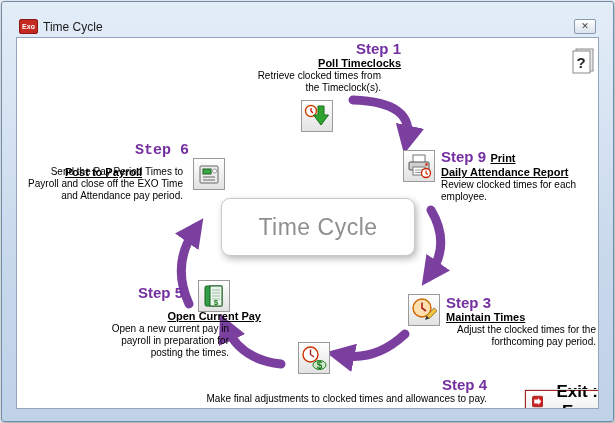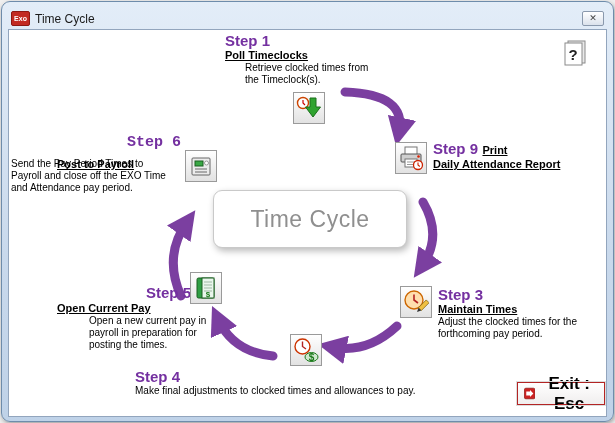--- a/index.html
+++ b/index.html
@@ -5,23 +5,23 @@
   html,body{margin:0;padding:0;}
   body{
     width:615px;height:423px;
     font-family:"Liberation Sans",sans-serif;
     background:#f0f0f0;
     -webkit-font-smoothing:antialiased;
   }
   .window{
     position:relative;box-sizing:border-box;
     width:613px;height:421px;margin:1px;
-    border:1px solid #6e8cab;border-radius:9px;
+    border:1px solid #6e8cab;border-radius:3px;
     background:linear-gradient(180deg,#e3edf8 0%,#c9d9ec 60%,#bfd2e8 100%);
-    padding:6px;
+    padding:14px;
     box-shadow:1px 2px 5px rgba(0,0,0,.35);
   }
   .titlebar{height:21px;display:flex;align-items:center;gap:5px;padding:0 3px;}
   .app-badge{
     width:17px;height:13px;border-radius:2px;background:#c22a22;color:#fff;
     font-size:7px;font-weight:bold;display:flex;align-items:center;justify-content:center;
     border:1px solid #8d1712;
   }
   .title-text{font-size:12px;color:#1a1a1a;}
   .close-btn{
@@ -57,21 +57,21 @@
     background:transparent;border:none;cursor:pointer;
     display:flex;align-items:center;justify-content:center;
   }
   .exit-btn{
     left:508px;top:352px;width:88px;height:23px;box-sizing:border-box;
     display:flex;align-items:center;gap:5px;padding:0 6px;
     background:linear-gradient(#ffffff,#f0eeee);
     border:1px solid #b32424;outline:1px solid #ddd;
     font-family:inherit;font-size:17px;font-weight:bold;color:#000;cursor:pointer;
   }
-  .ctr{text-align:left;}
+  .ctr{text-align:right;}
   .rt{text-align:right;}
   svg{display:block;}
 </style>
 </head>
 <body>
 
 <div class="window">
 
   <div class="titlebar">
     <span class="app-badge">Exo</span>
@@ -127,52 +127,53 @@
         <circle cx="20" cy="20" r="4.5" fill="#fff" stroke="#cc2200" stroke-width="1.3"></circle>
         <path d="M20 17.5 v2.5 l1.8 1.5" stroke="#cc2200" stroke-width="1.1" fill="none"></path>
       </svg>
     </button>
     <div class="abs" style="left:424px;top:110px;width:162px;">
       <div>
         <span class="step-label">Step 9</span>
         <span class="step-title">Print</span>
       </div>
       <div class="step-title">Daily Attendance Report</div>
+      <div class="step-desc" style="width:156px;">Review clocked times for each employee.</div>
     </div>
 
     <button class="abs icon32" style="left:391px;top:256px;">
       <svg width="26" height="26" viewBox="0 0 26 26">
         <circle cx="11" cy="11" r="9" fill="#ffdfae" stroke="#cc6600" stroke-width="1.4"></circle>
         <path d="M11 5.5 V11 l4 3" stroke="#b22222" stroke-width="1.6" fill="none"></path>
         <g transform="rotate(45 19 18)">
           <rect x="17" y="10" width="4" height="11" fill="#f0c040" stroke="#8a6d1a" stroke-width="0.8"></rect>
           <polygon points="17,21 21,21 19,25" fill="#333"></polygon>
         </g>
       </svg>
     </button>
     <div class="abs" style="left:429px;top:256px;width:162px;">
       <div class="step-label">Step 3</div>
       <div class="step-title">Maintain Times</div>
-      <div class="step-desc" style="width:150px;">Adjust the clocked times for the forthcoming pay period.</div>
+      <div class="step-desc" style="width:150px;text-align:right;">Adjust the clocked times for the forthcoming pay period.</div>
     </div>
 
     <button class="abs icon32" style="left:281px;top:304px;">
       <svg width="26" height="26" viewBox="0 0 26 26">
         <circle cx="9.5" cy="9.5" r="7.5" fill="#fff" stroke="#cc3300" stroke-width="1.4"></circle>
         <path d="M9.5 4.5 V9.5 l3.5 2.5" stroke="#b22222" stroke-width="1.4" fill="none"></path>
         <ellipse cx="18.5" cy="20" rx="6.5" ry="4.5" fill="#cfe8cf" stroke="#1a7a1a"></ellipse>
         <text x="18.5" y="23.5" font-size="10" font-weight="bold" fill="#1a7a1a" text-anchor="middle" font-family="Liberation Sans, sans-serif">$</text>
       </svg>
     </button>
     <div class="abs ctr" style="left:126px;top:338px;width:344px;">
       <div class="step-label">Step 4</div>
       <div class="step-desc">Make final adjustments to clocked times and allowances to pay.</div>
     </div>
 
-    <div class="abs rt step-label" style="left:124px;top:246px;width:58px;margin-top:8px;">Step 5</div>
+    <div class="abs rt step-label" style="left:108px;top:246px;width:58px;">Step 5</div>
     <button class="abs icon32" style="left:181px;top:242px;">
       <svg width="26" height="26" viewBox="0 0 26 26">
         <rect x="4" y="3" width="17" height="20" rx="1.5" fill="#2f9e44" stroke="#1b5e20"></rect>
         <rect x="9" y="3" width="12" height="20" fill="#e9f6ec" stroke="#1b5e20"></rect>
         <path d="M11 7 h8 M11 10 h8 M11 13 h8 M11 16 h8" stroke="#9fb8a5" stroke-width="1"></path>
         <text x="15" y="21.5" font-size="8" font-weight="bold" fill="#1a7a1a" text-anchor="middle" font-family="Liberation Sans, sans-serif">$</text>
       </svg>
     </button>
     <div class="abs ctr" style="left:48px;top:272px;width:196px;">
       <div class="step-title">Open Current Pay</div>

